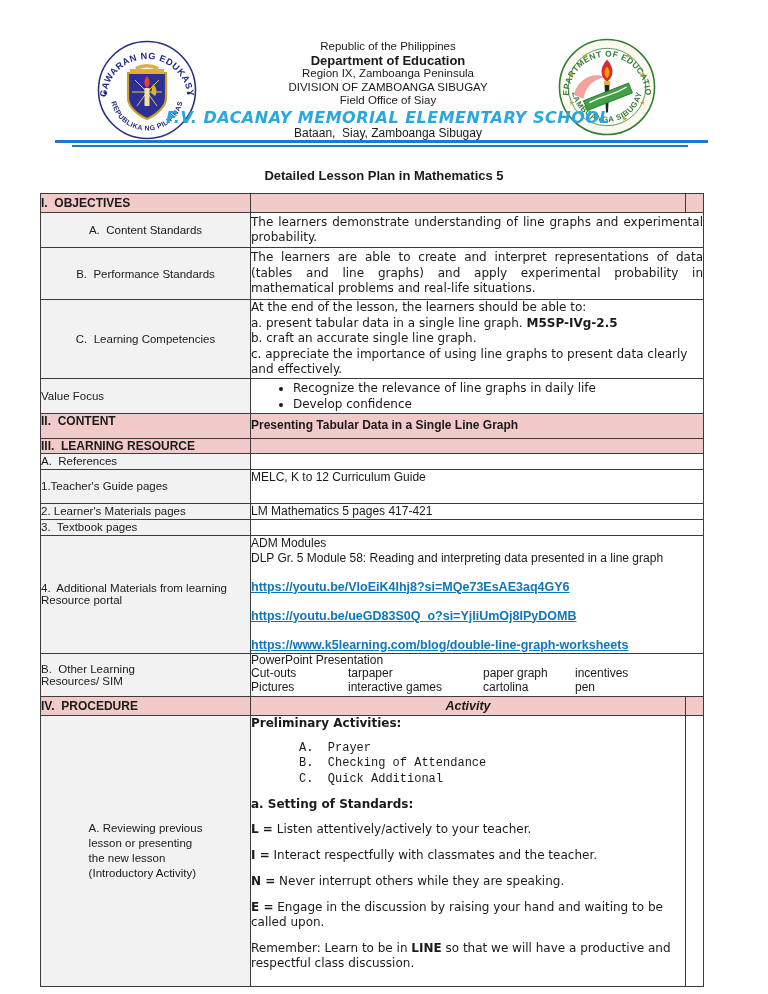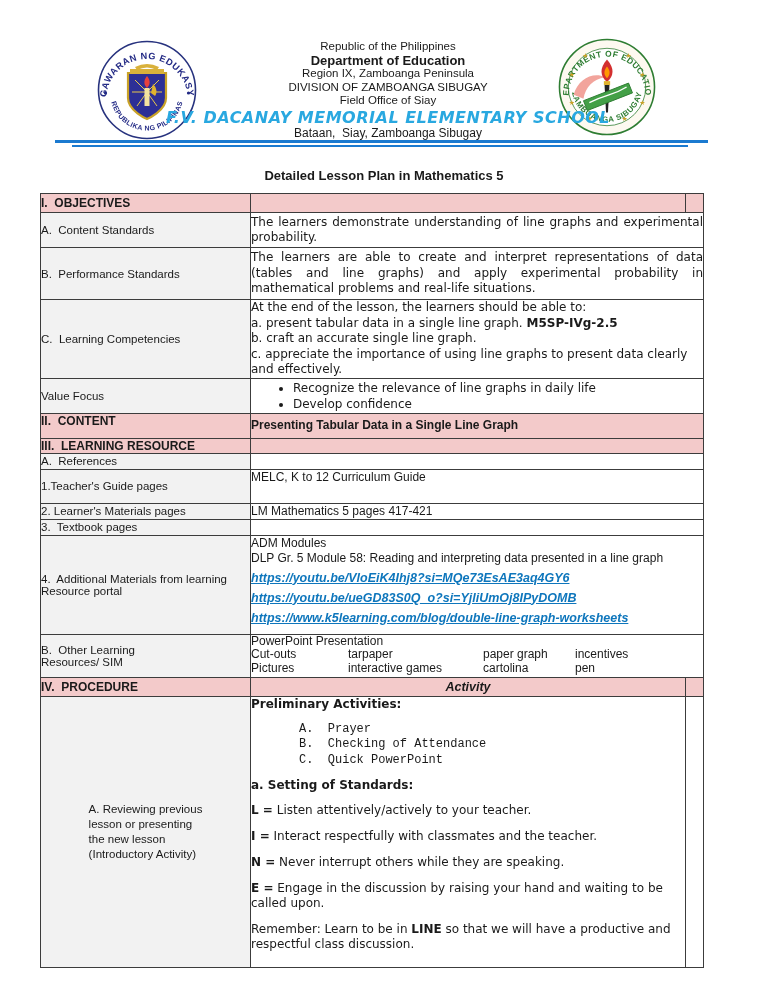--- a/index.html
+++ b/index.html
@@ -23,35 +23,35 @@
 
   
   .tbl-wrap{position:absolute;left:40px;top:193px;}
   table.lp{border-collapse:collapse;table-layout:fixed;width:663px;}
   table.lp td{border:1px solid #3c3c3c;vertical-align:middle;padding:0;overflow:hidden;}
   .pink{background:#f3caca;}
   .gray{background:#f2f2f2;}
   .pre{white-space:pre-wrap;}
   .hcell{font-size:12px;font-weight:bold;padding:1px 5px;}
   .lbl{font-size:11.5px;}
-  .lbl-c{padding:0 4px;}
+  .lbl-c{text-align:center;padding:0 4px;}
   .lbl-l{padding-left:6px;padding-right:4px;}
   .ind24{padding-left:24px;}
   .ind32{padding-left:32px;}
   .val{font-family:"DejaVu Sans",sans-serif;font-size:12px;line-height:15.5px;
        padding:2px 9px 2px 7px;}
   .val-j{text-align:justify;}
   .val-a{font-family:"Liberation Sans",sans-serif;font-size:12px;line-height:15px;
          padding:2px 8px 2px 7px;}
   .vtop{vertical-align:top !important;}
   .bullets{margin:1px 0 1px 42px;padding:0;}
   .bullets li{line-height:16px;}
   .cmp-line{margin:0;}
-  .lnk{display:block;color:#0e76bc;font-weight:bold;font-style:italic;
-       text-decoration:underline;margin-top:5px;font-size:12.5px;line-height:15px;cursor:pointer;}
+  .lnk{display:block;color:#0e76bc;font-weight:bold;
+       text-decoration:underline;margin-top:14px;font-size:12.5px;line-height:15px;cursor:pointer;}
   .mrow{display:flex;line-height:13.5px;}
   .mrow span:nth-child(1){width:97px;}
   .mrow span:nth-child(2){width:135px;}
   .mrow span:nth-child(3){width:92px;}
   .other-cell{line-height:13.5px;}
   .activity-h{font-weight:bold;font-style:italic;text-align:center;font-size:12.5px;}
   .rev-td{text-align:center;}
   .rev-block{display:inline-block;text-align:left;white-space:pre-wrap;
              font-size:11.5px;line-height:15px;}
   .proc{vertical-align:top !important;padding:10px 10px 10px 8px;
@@ -263,21 +263,21 @@
           <div class="rev-block">A. Reviewing previous
 lesson or presenting
 the new lesson
 (Introductory Activity)</div>
         </td>
         <td class="proc">
           <p class="bold-h">Preliminary Activities:</p>
           <div class="abc">
             <div class="pre">A.  Prayer</div>
             <div class="pre">B.  Checking of Attendance</div>
-            <div class="pre">C.  Quick PowerPoint</div>
+            <div class="pre">C.  Quick Additional</div>
           </div>
           <p class="bold-h gap-top">a. Setting of Standards:</p>
           <p>
             <b>L =</b>
             <span>Listen attentively/actively to your teacher.</span>
           </p>
           <p>
             <b>I =</b>
             <span>Interact respectfully with classmates and the teacher.</span>
           </p>

